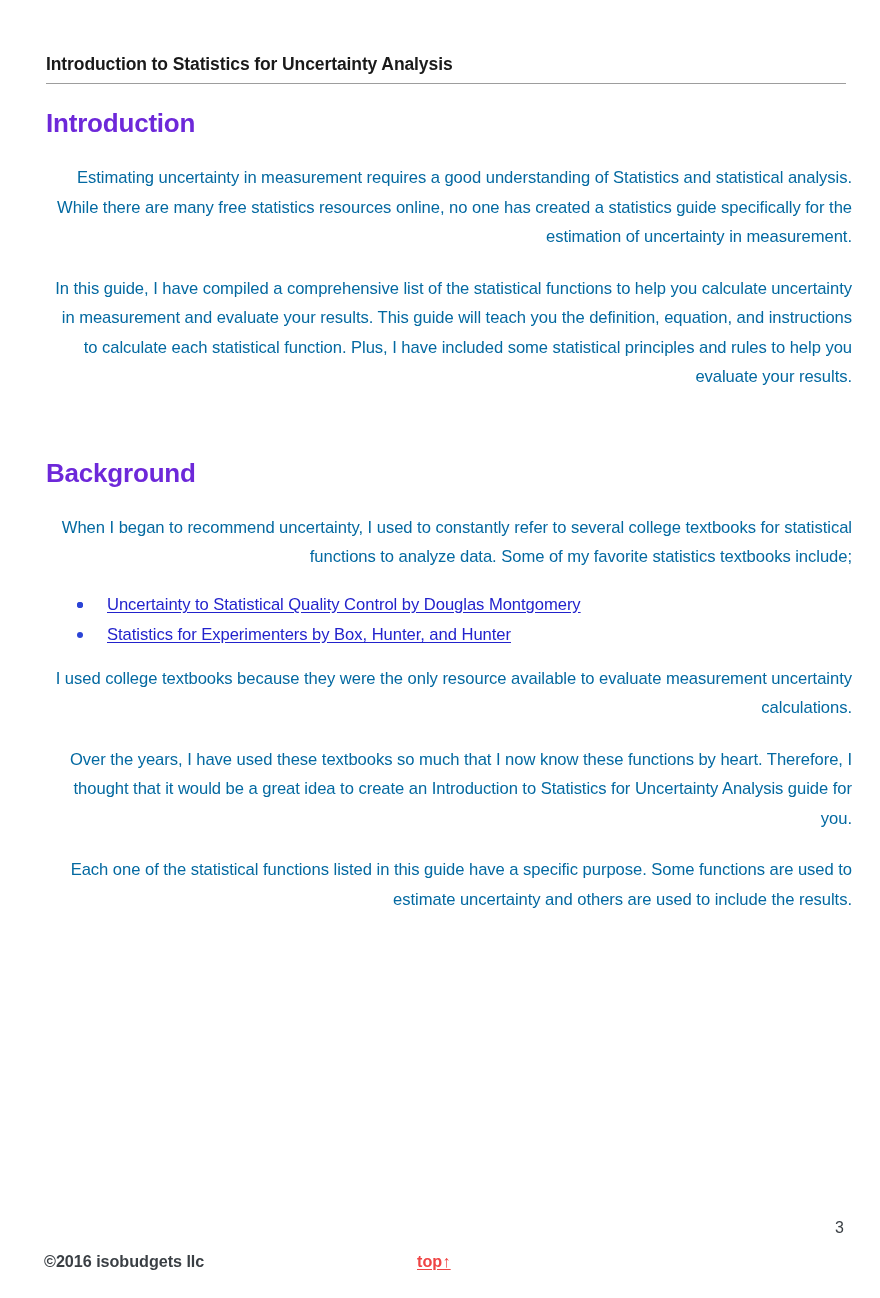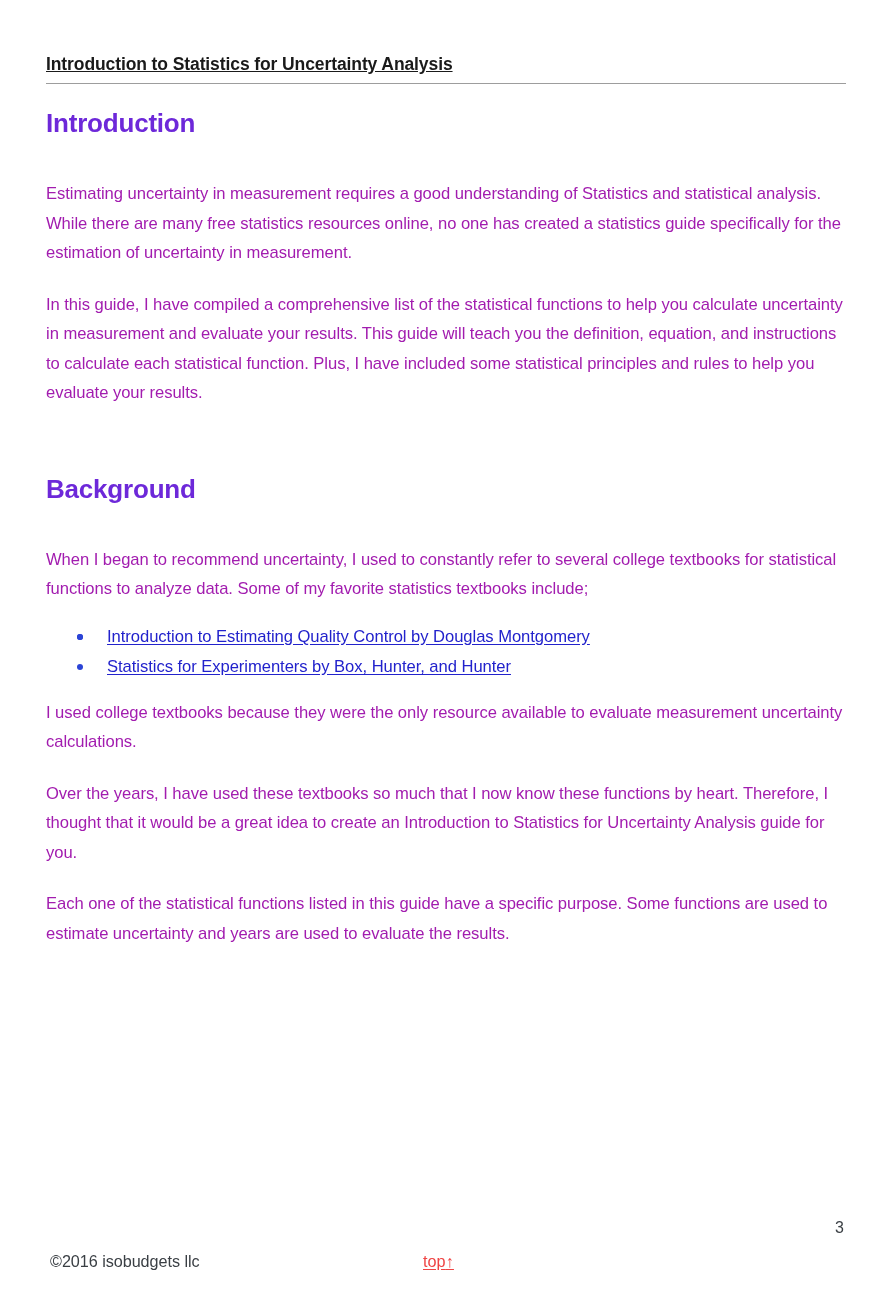--- a/index.html
+++ b/index.html
@@ -28,21 +28,20 @@
     top: 54px;
     width: 800px;
   }
   .header-title {
     font-size: 17.5px;
     font-weight: bold;
     color: #1a1a1a;
     letter-spacing: -0.1px;
     line-height: 1.25;
     white-space: nowrap;
-    text-decoration: underline;
   }
   .header-rule {
     margin-top: 7px;
     border-top: 1.4px solid #9d9d9d;
     width: 800px;
     height: 0;
   }
 
   
   .content {
@@ -58,24 +57,24 @@
     margin: 0;
     padding: 0;
     letter-spacing: -0.2px;
     line-height: 1.2;
   }
   .spacer-after-h1 { height: 24px; }
 
   p.body-text {
     font-size: 16.6px;
     line-height: 29.5px;
-    color: #a21caf;
-    margin: 16px 0 22px 0;
+    color: #0369a1;
+    margin: 0 0 22px 0;
     letter-spacing: -0.05px;
-    text-align: left;
+    text-align: right;
   }
   p.body-text.tight { margin-bottom: 18px; }
 
   .gap-between-sections { height: 44px; }
 
   
   ul.book-list {
     list-style: none;
     margin: 6px 0 14px 0;
     padding: 0;
@@ -108,24 +107,25 @@
   
   .page-number {
     position: absolute;
     right: 36px;
     top: 1219px;
     font-size: 16px;
     color: #3a3f44;
   }
   .page-footer {
     position: absolute;
-    left: 50px;
+    left: 44px;
     top: 1252px;
     width: 800px;
     height: 26px;
+    font-weight: bold;
   }
   .footer-copyright {
     position: absolute;
     left: 0;
     top: 0;
     font-size: 16.2px;
     color: #3a3f44;
     letter-spacing: -0.05px;
     white-space: nowrap;
   }
@@ -168,31 +168,31 @@
     <div class="spacer-after-h1"></div>
 
     <p class="body-text tight">When I began to recommend uncertainty, I used to constantly refer to several college textbooks for statistical functions to analyze data. Some of my favorite statistics textbooks include;</p>
 
     <ul class="book-list">
       <li>
         <span class="bullet-dot"></span>
       </li>
       <li>
         <span class="bullet-dot"></span>
-        <a class="doc-link" href="#">Introduction to Estimating Quality Control by Douglas Montgomery</a>
+        <a class="doc-link" href="#">Uncertainty to Statistical Quality Control by Douglas Montgomery</a>
       </li>
       <li>
         <span class="bullet-dot"></span>
         <a class="doc-link" href="#">Statistics for Experimenters by Box, Hunter, and Hunter</a>
       </li>
     </ul>
 
     <p class="body-text">I used college textbooks because they were the only resource available to evaluate measurement uncertainty calculations.</p>
     <p class="body-text">Over the years, I have used these textbooks so much that I now know these functions by heart. Therefore, I thought that it would be a great idea to create an Introduction to Statistics for Uncertainty Analysis guide for you.</p>
-    <p class="body-text">Each one of the statistical functions listed in this guide have a specific purpose. Some functions are used to estimate uncertainty and years are used to evaluate the results.</p>
+    <p class="body-text">Each one of the statistical functions listed in this guide have a specific purpose. Some functions are used to estimate uncertainty and others are used to include the results.</p>
   </div>
 
   <div class="page-number">3</div>
 
   <div class="page-footer">
     <div class="footer-copyright">©2016 isobudgets llc</div>
     <a class="footer-top-link" href="#"><span>top</span><span class="arrow-glyph">↑</span></a>
   </div>
 
 </div>

